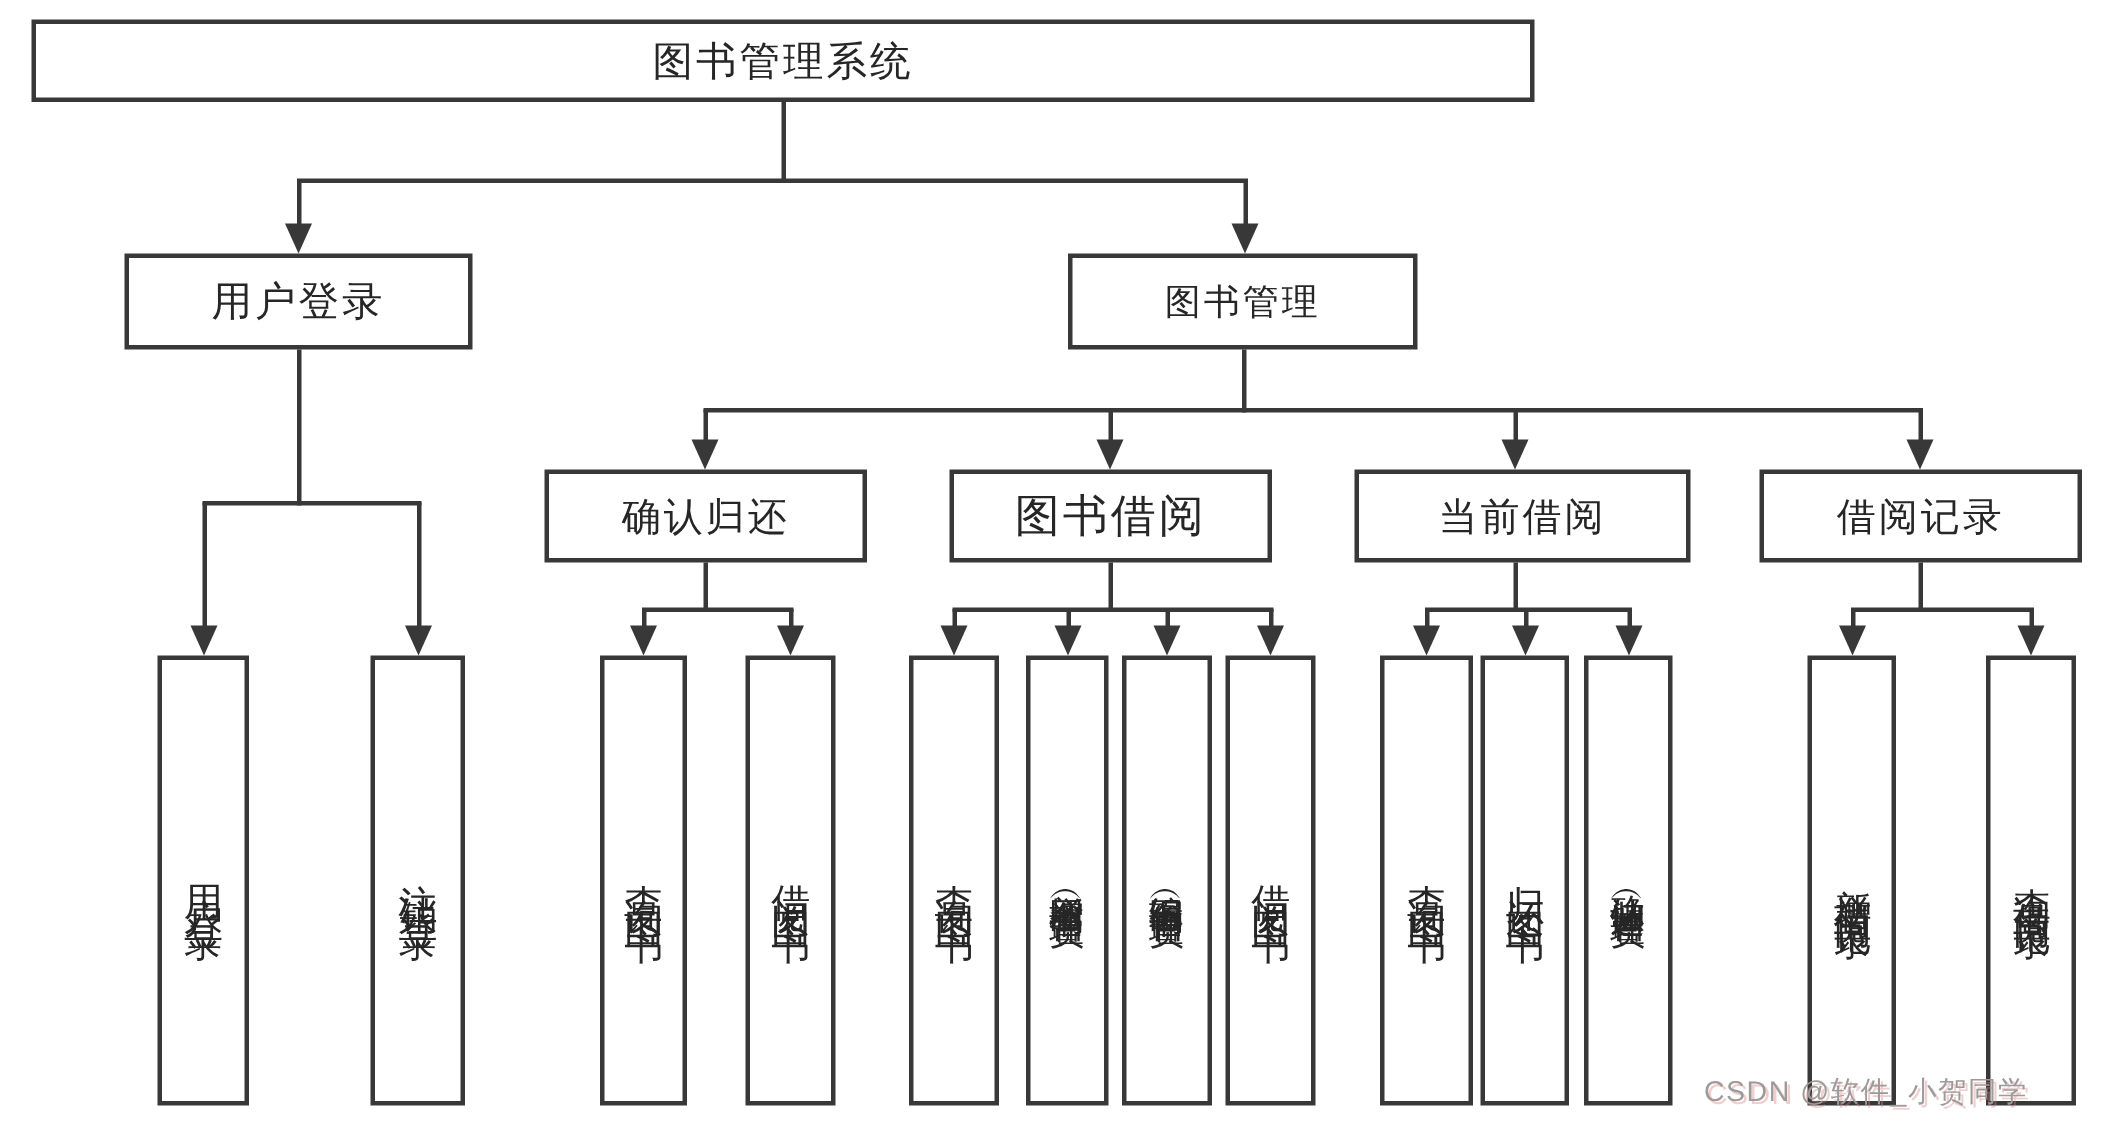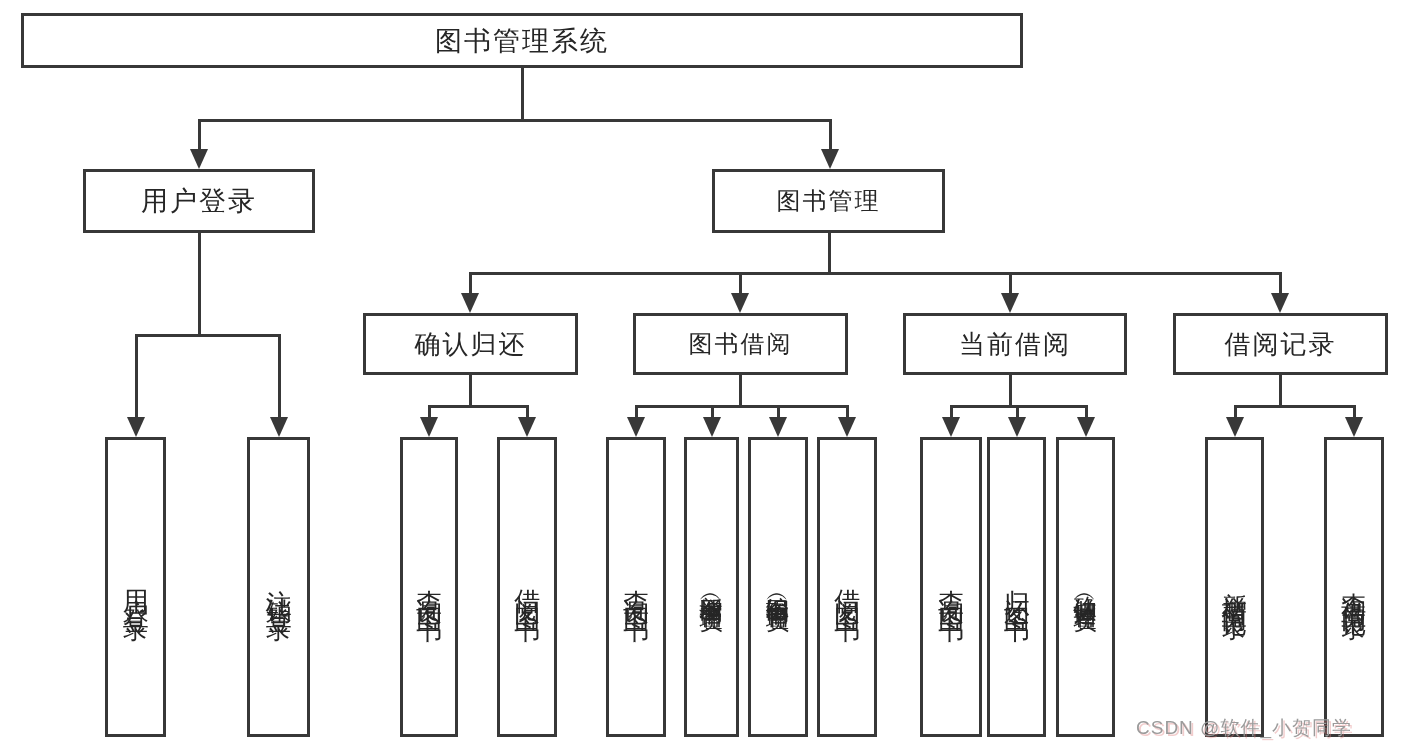--- a/index.html
+++ b/index.html
@@ -40,21 +40,21 @@
       <div class="box" style="left: 83px; top: 169px; width: 232px; height: 64px;">
         <span class="lbl-h" style="font-size: 27px;">用户登录</span>
       </div>
       <div class="box" style="left: 712px; top: 169px; width: 233px; height: 64px;">
         <span class="lbl-h" style="font-size: 24px;">图书管理</span>
       </div>
       <div class="box" style="left: 363px; top: 313px; width: 215px; height: 62px;">
         <span class="lbl-h" style="font-size: 26px;">确认归还</span>
       </div>
       <div class="box" style="left: 633px; top: 313px; width: 215px; height: 62px;">
-        <span class="lbl-h" style="font-size: 24px;">图书借阅</span>
+        <span class="lbl-h" style="font-size: 30px;">图书借阅</span>
       </div>
       <div class="box" style="left: 903px; top: 313px; width: 224px; height: 62px;">
         <span class="lbl-h" style="font-size: 26px;">当前借阅</span>
       </div>
       <div class="box" style="left: 1173px; top: 313px; width: 215px; height: 62px; justify-content: center;">
         <span class="lbl-h" style="font-size: 26px;">借阅记录</span>
       </div>
       <div class="box" style="left: 105px; top: 437px; width: 61px; height: 300px;">
         <span class="lbl-v v4">用户登录</span>
       </div>

